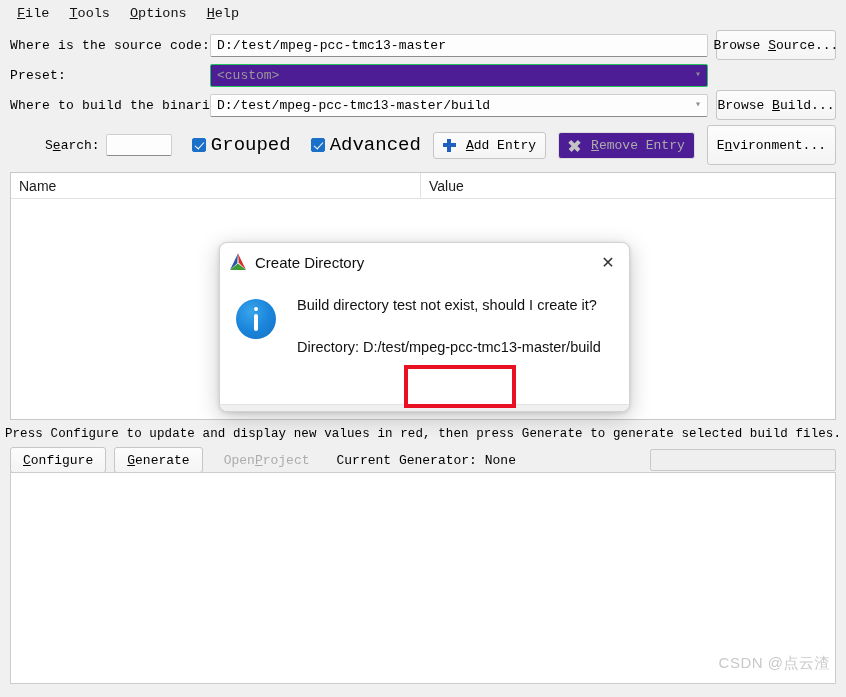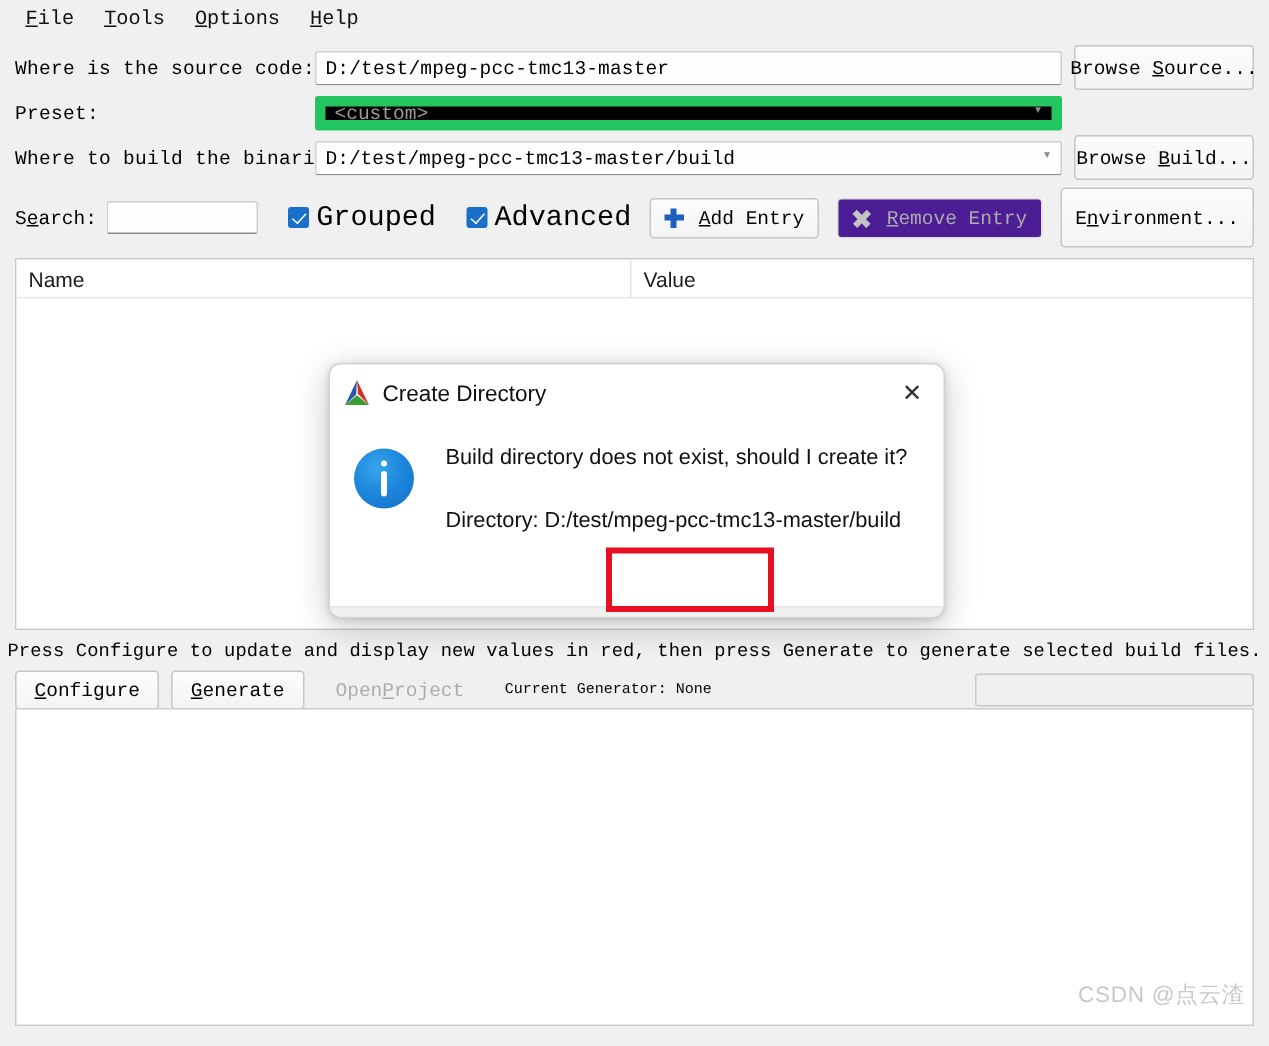--- a/index.html
+++ b/index.html
@@ -66,22 +66,22 @@
     align-items: center;
     font-size: 13px;
     color: #000;
     letter-spacing: 0.1px;
     overflow: hidden;
     white-space: nowrap;
   }
   .combobox {
     flex: 1;
     height: 23px;
-    background: #000000;
-    border: 7px solid #22c55e;
+    background: #4c1d95;
+    border: 1px solid #22c55e;
     border-radius: 2px;
     padding: 0 6px;
     display: flex;
     align-items: center;
     justify-content: space-between;
     font-size: 13px;
     overflow: hidden;
     white-space: nowrap;
   }
   .combobox.editable {
@@ -125,20 +125,21 @@
   .search-row {
     display: flex;
     align-items: center;
     padding: 5px 10px 4px 10px;
     gap: 0;
   }
   .search-label {
     font-size: 13px;
     margin-right: 6px;
     white-space: nowrap;
+    margin-left: 35px;
   }
   .search-input {
     width: 258px;
     height: 22px;
     background: #fdfdfd;
     border: 1px solid #cfcfcf;
     border-bottom: 1px solid #8d8d8d;
     border-radius: 2px;
   }
   .cb-wrap {
@@ -244,21 +245,21 @@
     white-space: nowrap;
   }
   .action-row {
     display: flex;
     align-items: center;
     padding: 0 10px;
     gap: 8px;
   }
   .action-btn { height: 26px; padding: 3px 12px; }
   .gen-label {
-    font-size: 10px;
+    font-size: 13px;
     margin-left: 6px;
     white-space: nowrap;
   }
   .progress {
     margin-left: auto;
     width: 186px;
     height: 22px;
     background: #efefef;
     border: 1px solid #c9c9c9;
     border-radius: 2px;
@@ -488,21 +489,21 @@
       <polygon points="4,34 36,34 20,21" fill="#3e9c35"></polygon>
       <polygon points="20,1 21,19 19,20" fill="#d8d8d8"></polygon>
     </svg>
     <div class="dlg-title">Create Directory</div>
     <div class="dlg-close">✕</div>
   </div>
 
   <div class="dlg-body">
     <div class="info-icon"></div>
     <div class="dlg-text-col">
-      <div class="dlg-msg">Build directory does not exist, should I create it?</div>
+      <div class="dlg-msg">Build directory test not exist, should I create it?</div>
       <div class="dlg-dir">Directory: D:/test/mpeg-pcc-tmc13-master/build</div>
     </div>
   </div>
 
   <div class="dlg-footer">
     
     
   </div>
 
 </div>

